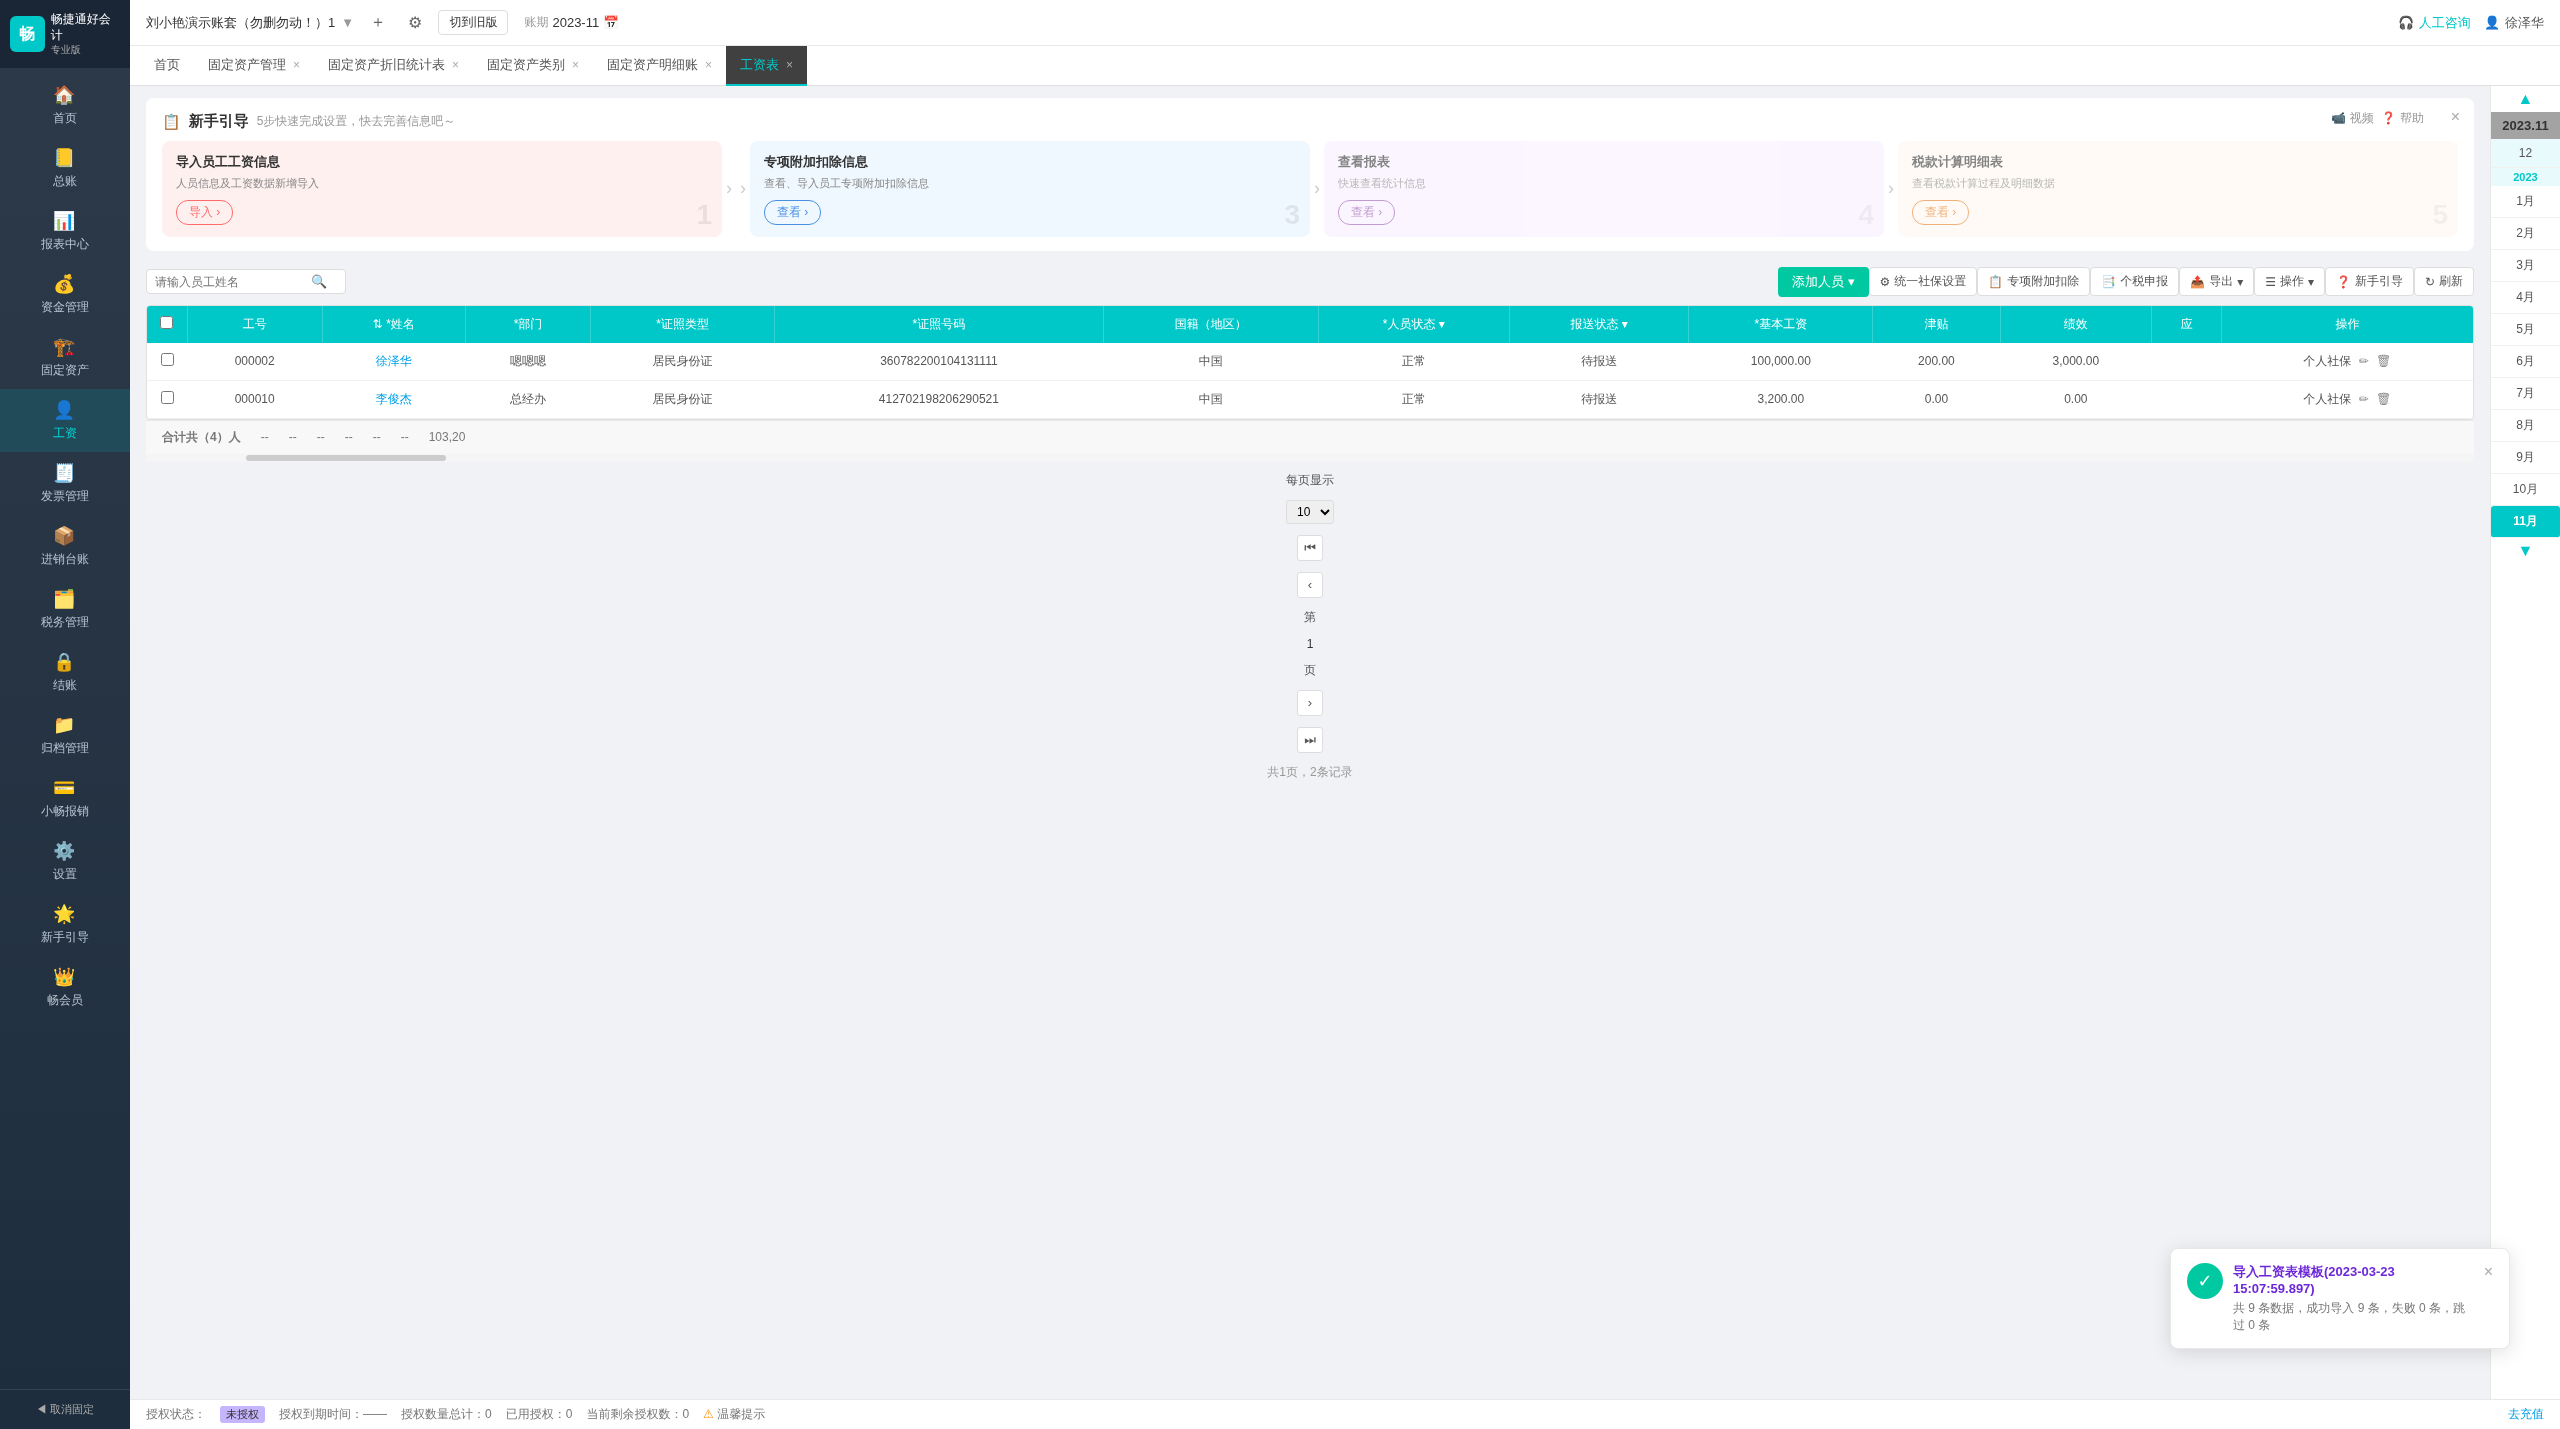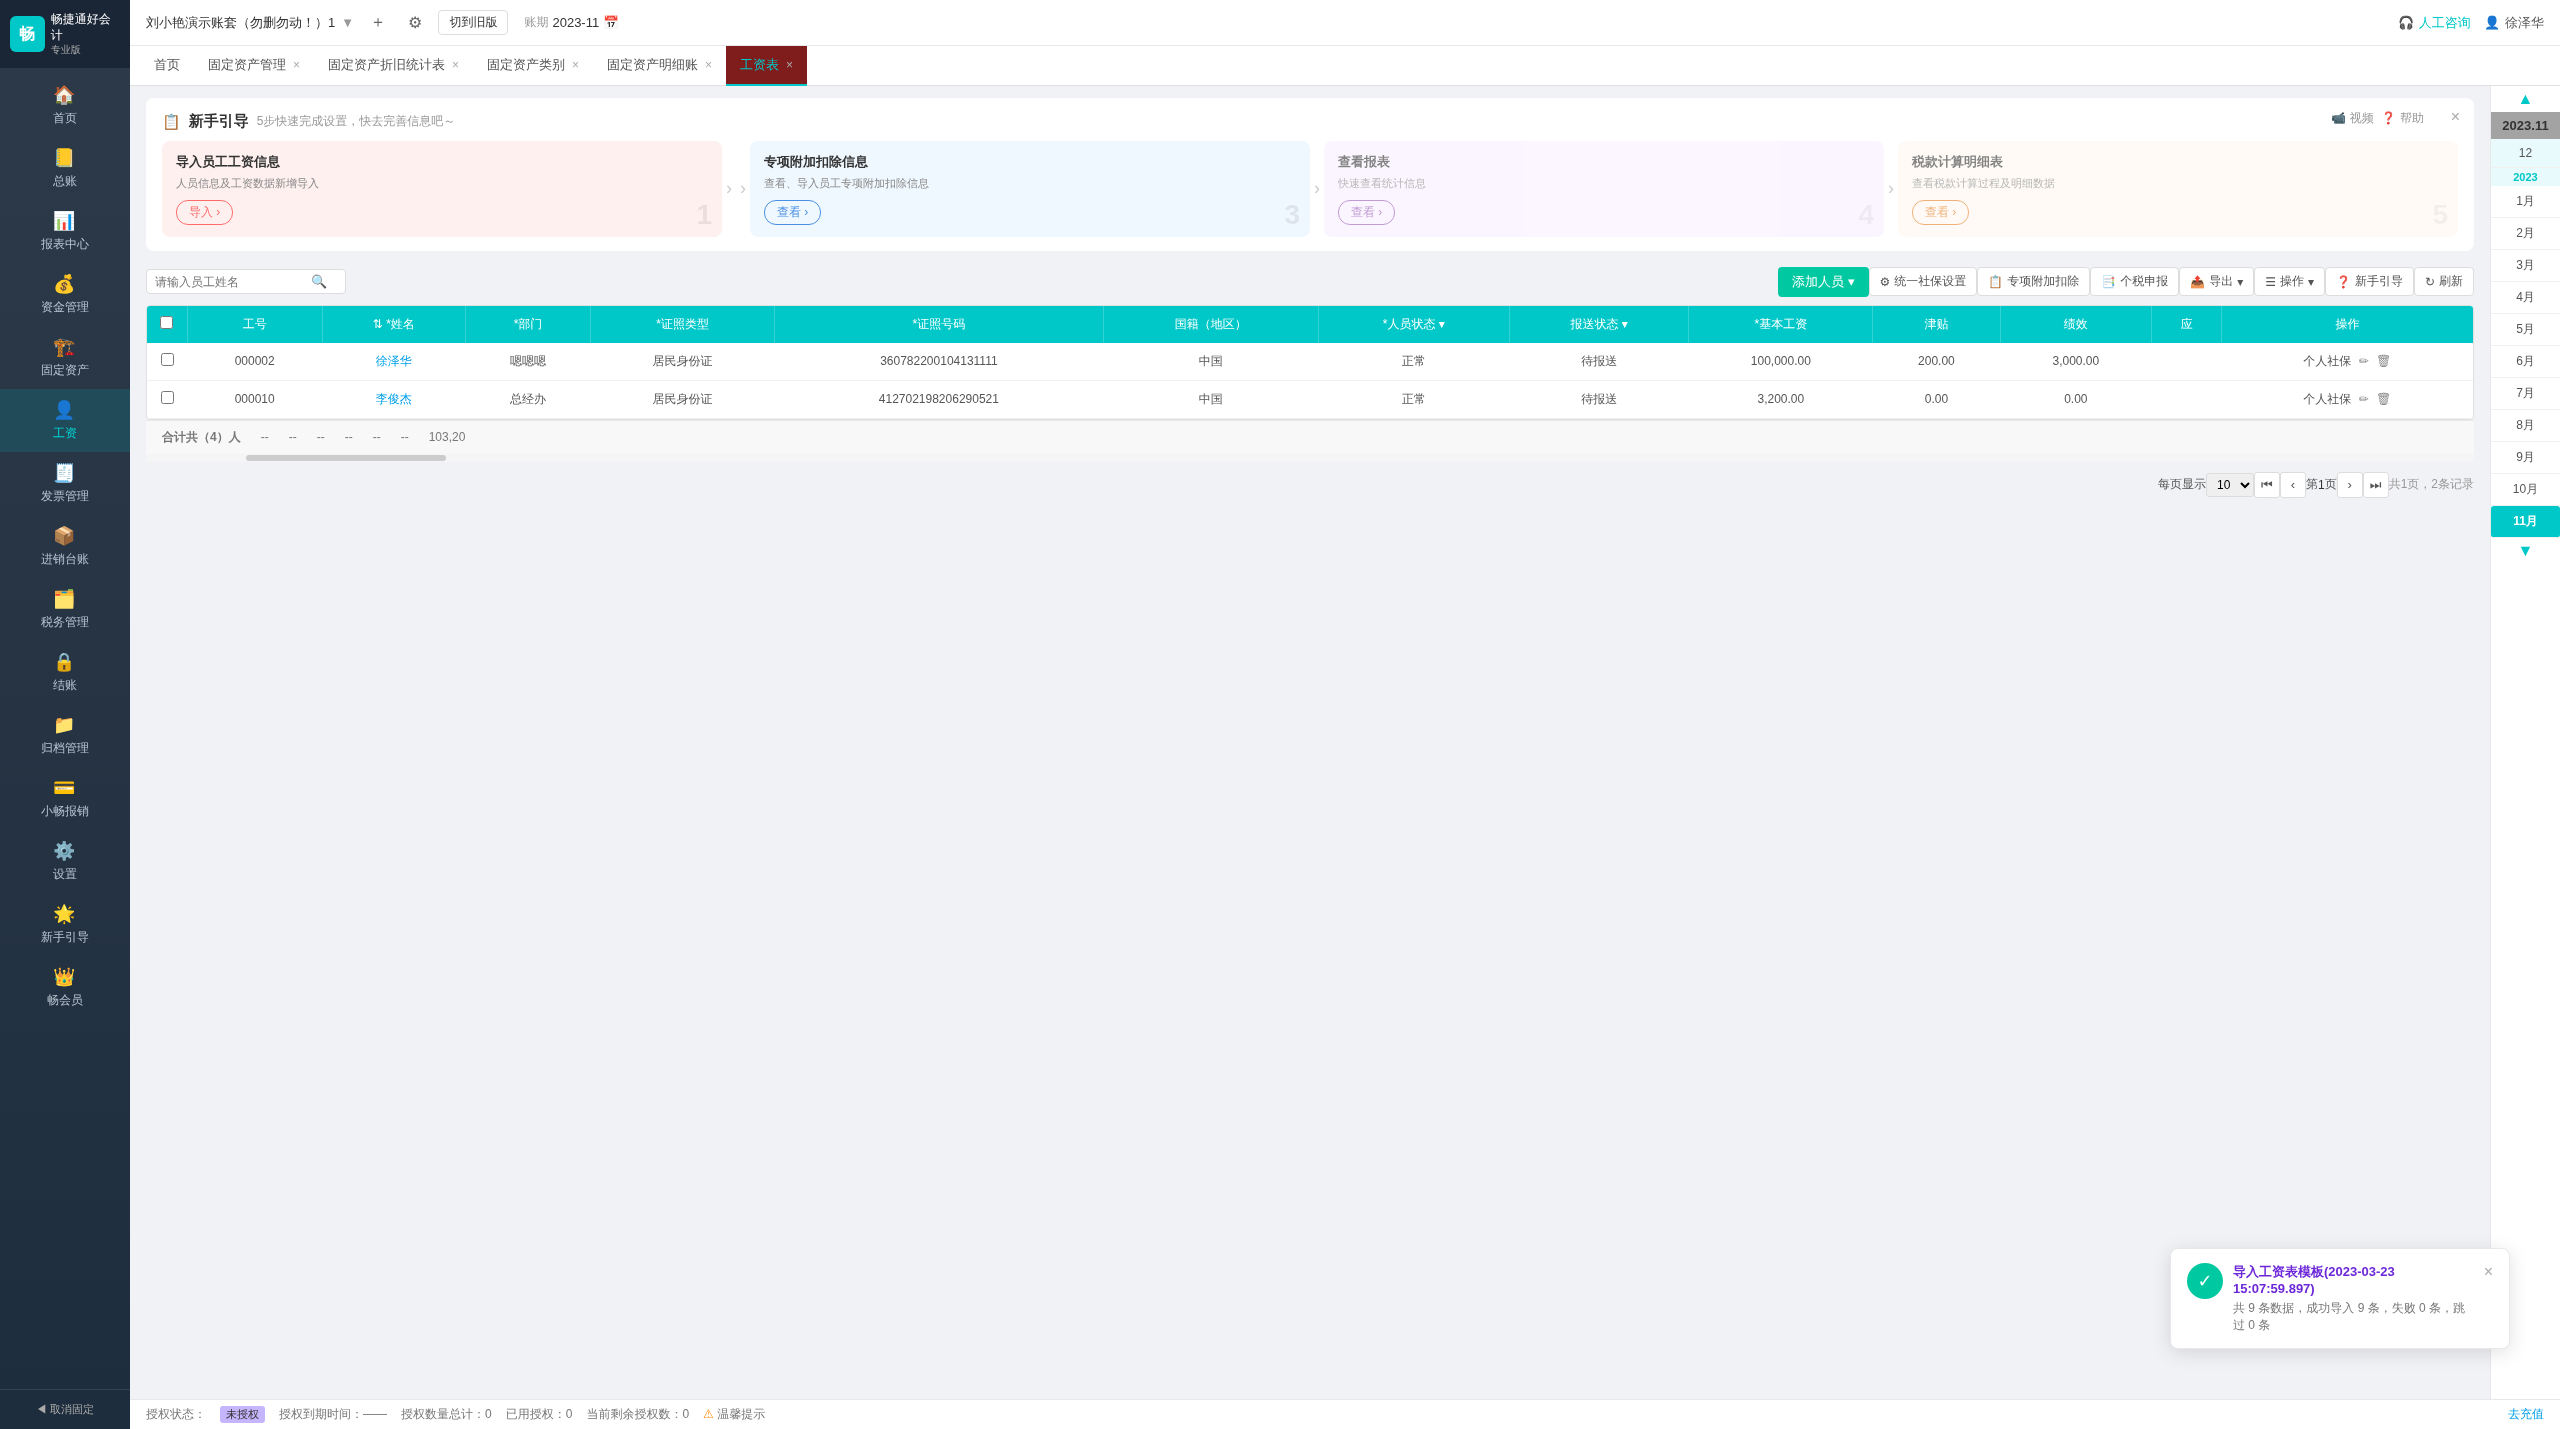--- a/index.html
+++ b/index.html
@@ -99,21 +99,21 @@
     .tab {
       display: flex; align-items: center;
       padding: 0 14px;
       height: 40px;
       cursor: pointer;
       color: #555; font-size: 13px;
       border-bottom: 2px solid transparent;
       white-space: nowrap;
       gap: 5px;
     }
-    .tab.active { color: #00c8c8; background: #7f1d1d; border-bottom: 2px solid #00c8c8; }
+    .tab.active { color: #00c8c8; background: #404040; border-bottom: 2px solid #00c8c8; }
     .tab-close { color: #aaa; font-size: 12px; cursor: pointer; margin-left: 2px; }
 
     
     .content { flex: 1; display: flex; overflow: hidden; }
     .content-main { flex: 1; overflow-y: auto; padding: 0; position: relative; }
 
     
     .guide-banner {
       background: white;
       margin: 12px 16px 8px;
@@ -214,21 +214,21 @@
       padding: 8px 16px;
       gap: 20px;
       margin: 0 16px;
       font-size: 12px; color: #777;
     }
     .table-footer-total { font-weight: bold; }
 
     
     .pagination {
       display: flex; align-items: center; justify-content: flex-end;
-      padding: 10px 16px; gap: 0; font-size: 12px; color: #555;
+      padding: 10px 16px; gap: 11px; font-size: 12px; color: #555; flex-direction: column;
     }
     .page-size-select {
       border: 1px solid #ddd; border-radius: 3px; padding: 3px 6px;
       font-size: 12px; cursor: pointer;
     }
     .page-btn {
       border: 1px solid #ddd; background: white;
       width: 26px; height: 26px;
       border-radius: 3px; cursor: pointer;
       display: flex; align-items: center; justify-content: center;

